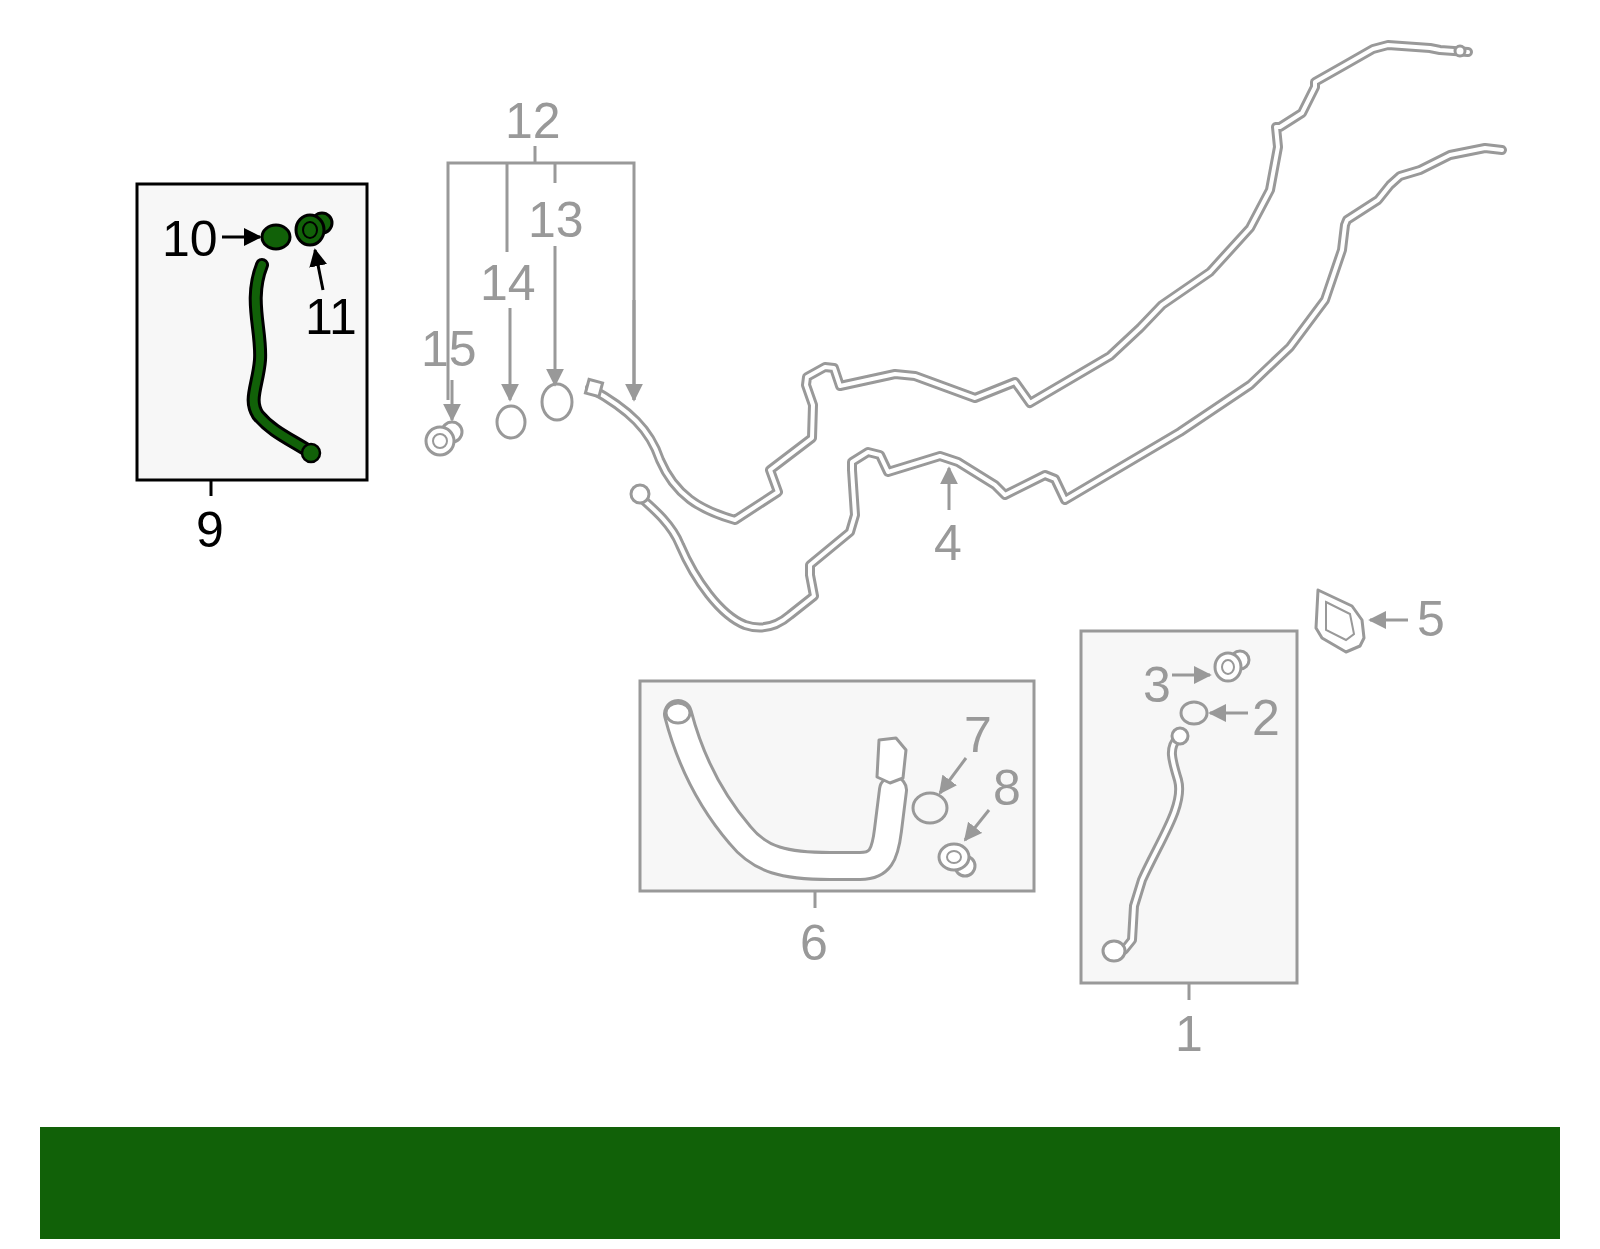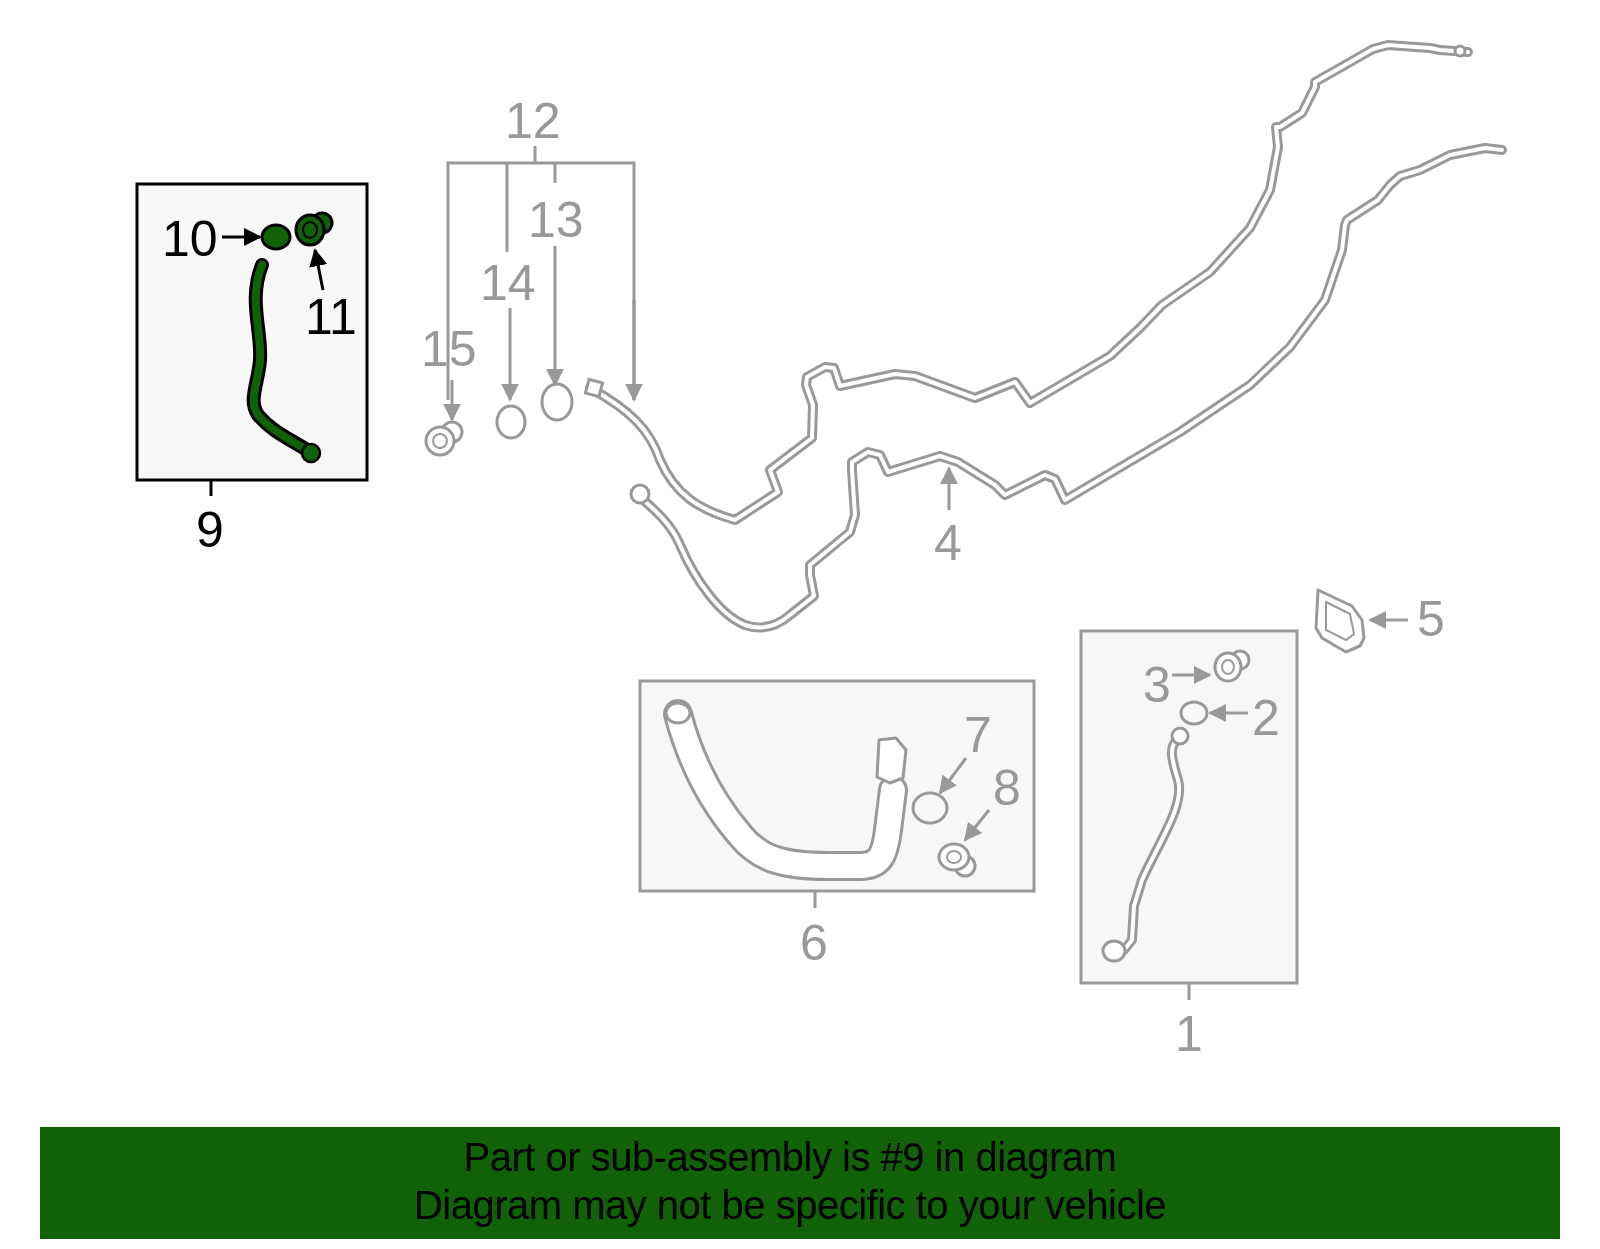--- a/index.html
+++ b/index.html
@@ -139,15 +139,13 @@
 
     <ellipse cx="1194" cy="713" rx="13" ry="11" fill="none" stroke="#999" stroke-width="3"></ellipse>
     <line x1="1248" y1="713" x2="1210" y2="713" stroke="#999" stroke-width="3" marker-end="url(#arrG)"></line>
     <text class="callout gray" x="1252" y="735">2</text>
     <line x1="1189" y1="983" x2="1189" y2="1000" stroke="#999" stroke-width="3"></line>
     <text class="callout gray" x="1175" y="1051">1</text>
   </g>
 </svg>
 
 <div id="banner">
-  <div class="line l1">Part or sub-assembly is #9 in diagram</div>
-  <div class="line l2">Diagram may not be specific to your vehicle</div>
 </div>
 
 </body></html>

